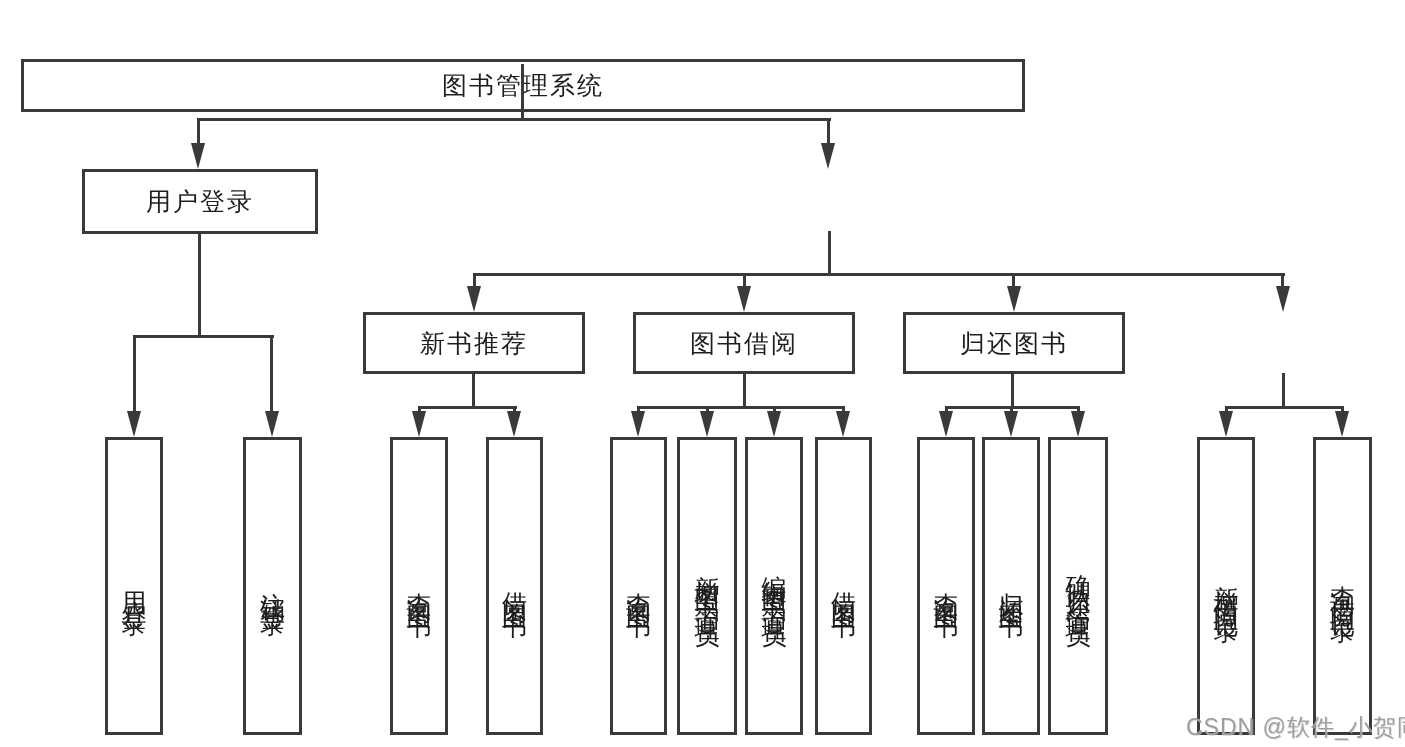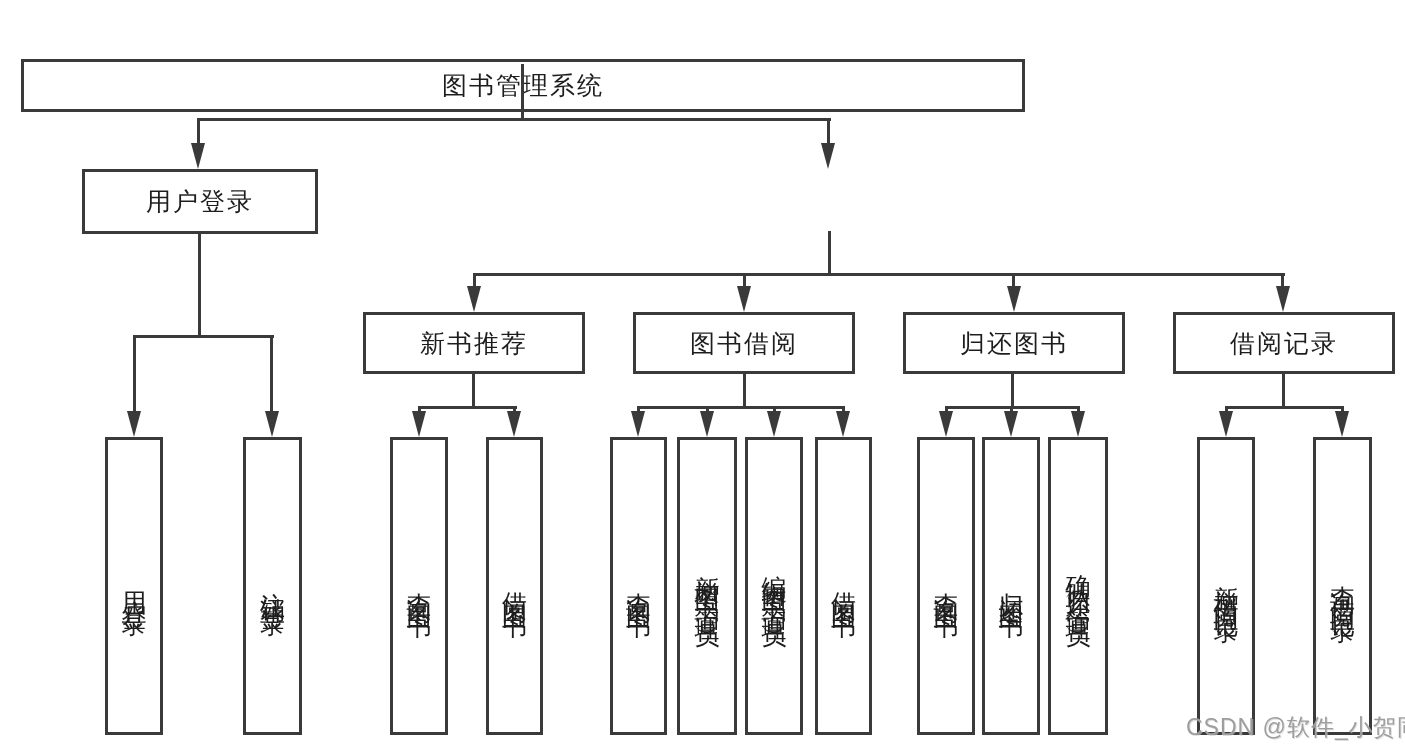--- a/index.html
+++ b/index.html
@@ -74,23 +74,20 @@
   <div class="tri" style="left:1276px;top:286px;"></div>
 
   <div class="box hbox" style="left:363px;top:312px;width:222px;height:62px;">
     <span>新书推荐</span>
   </div>
   <div class="box hbox" style="left:633px;top:312px;width:222px;height:62px;">
     <span>图书借阅</span>
   </div>
   <div class="box hbox" style="left:903px;top:312px;width:222px;height:62px;">
     <span>归还图书</span>
-  </div>
-  <div class="box hbox" style="left:1173px;top:312px;width:222px;height:62px;">
-    <span>借阅记录</span>
   </div>
 
   <div class="vline" style="left:472px;top:373px;height:36px;"></div>
   <div class="hline" style="left:418px;top:406px;width:99px;"></div>
   <div class="vline" style="left:418px;top:406px;height:8px;"></div>
   <div class="tri" style="left:412px;top:411px;"></div>
   <div class="vline" style="left:513px;top:406px;height:8px;"></div>
   <div class="tri" style="left:507px;top:411px;"></div>
 
   <div class="vline" style="left:743px;top:373px;height:36px;"></div>

